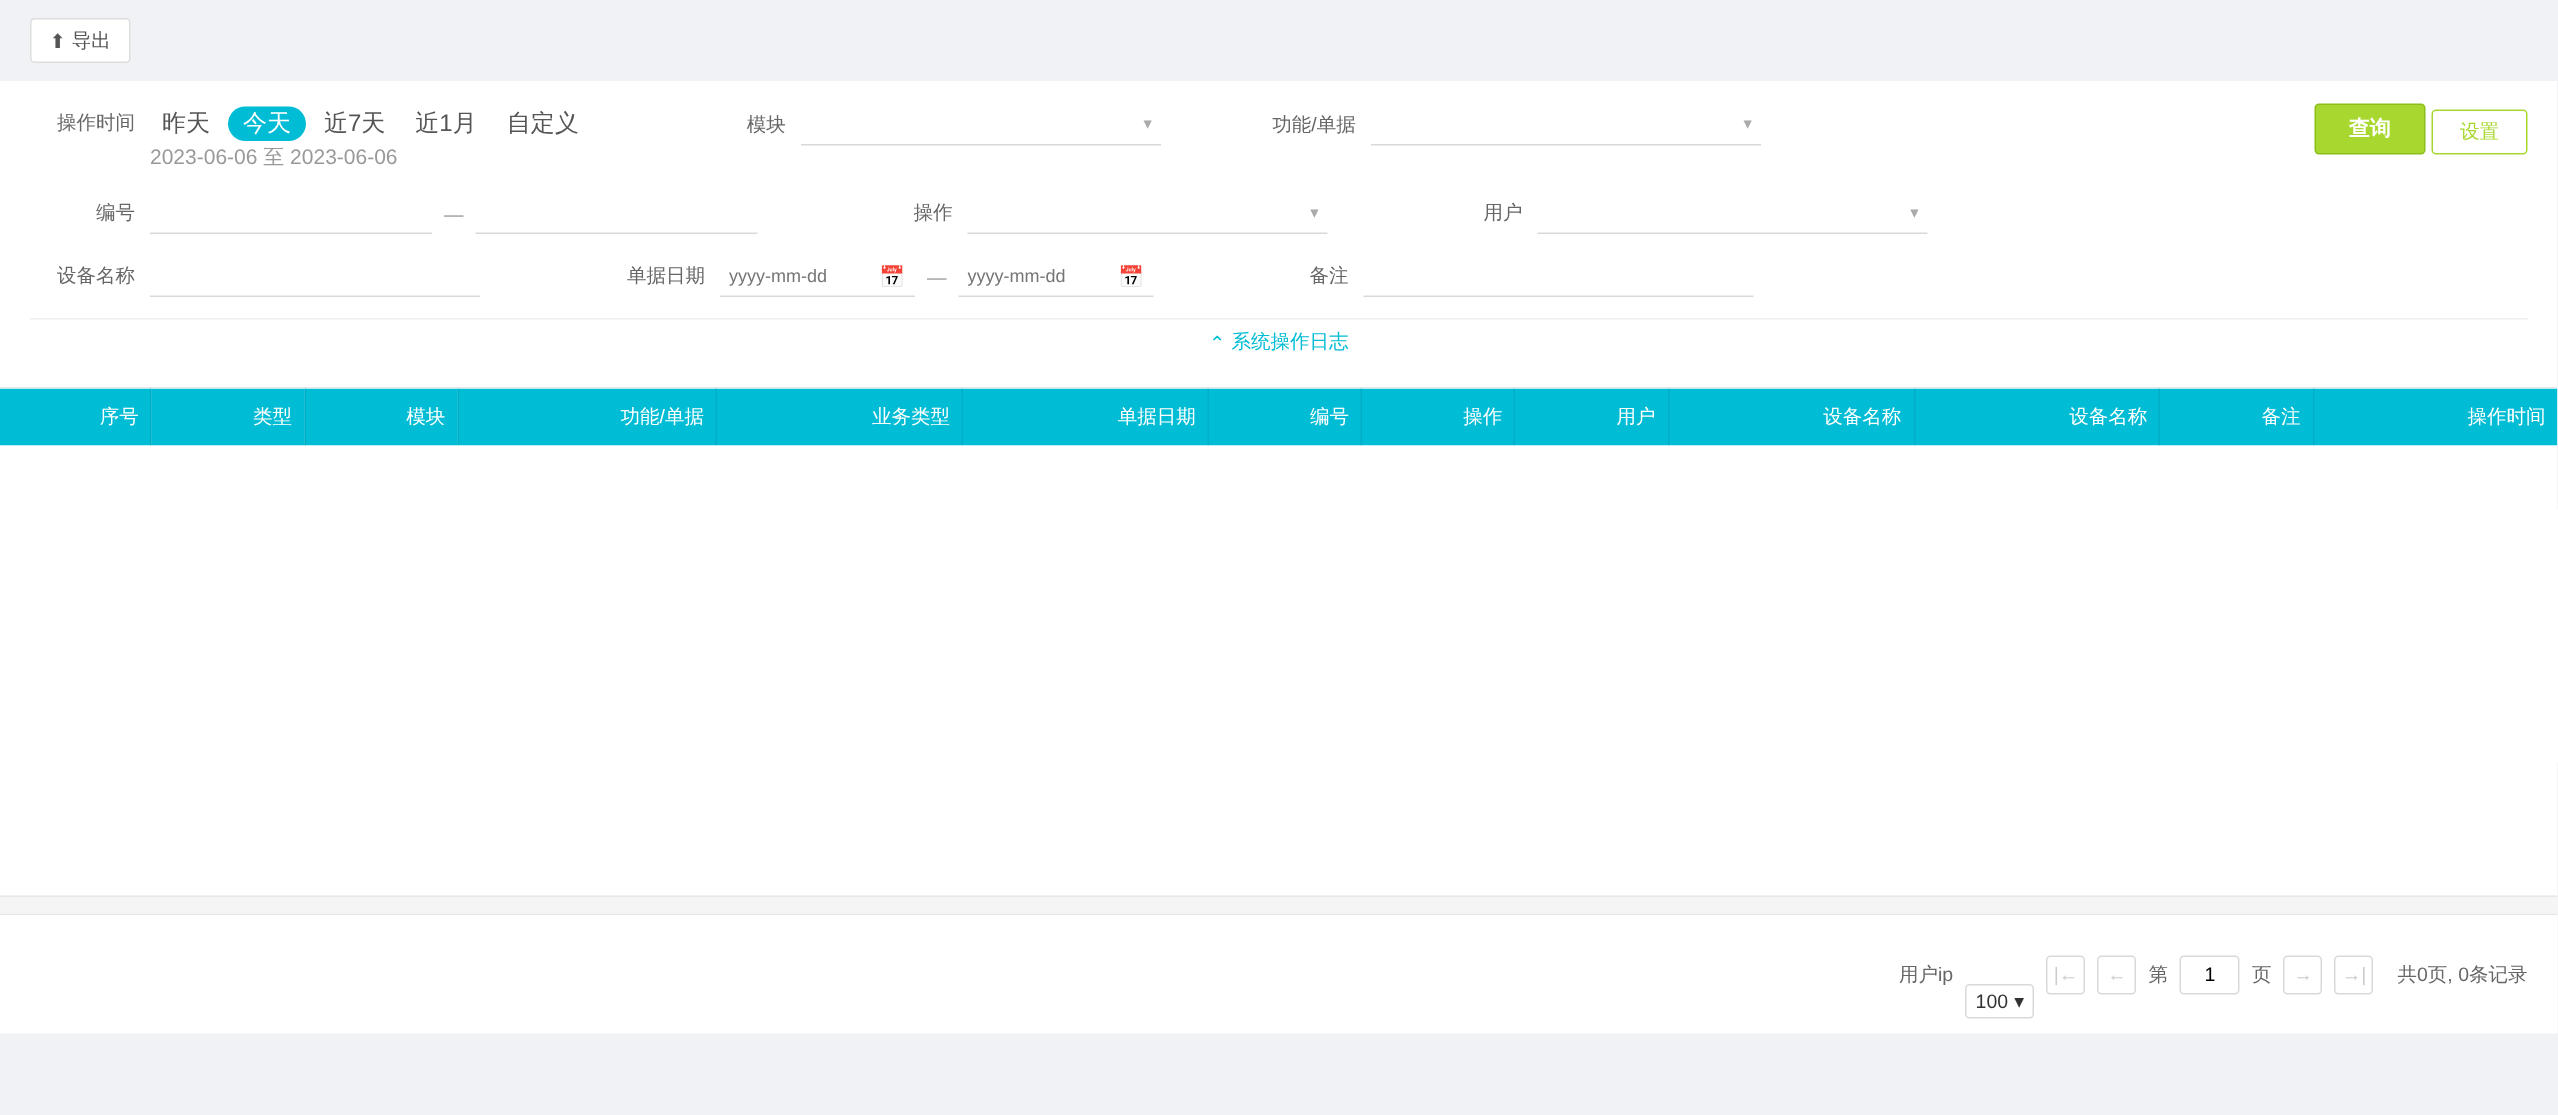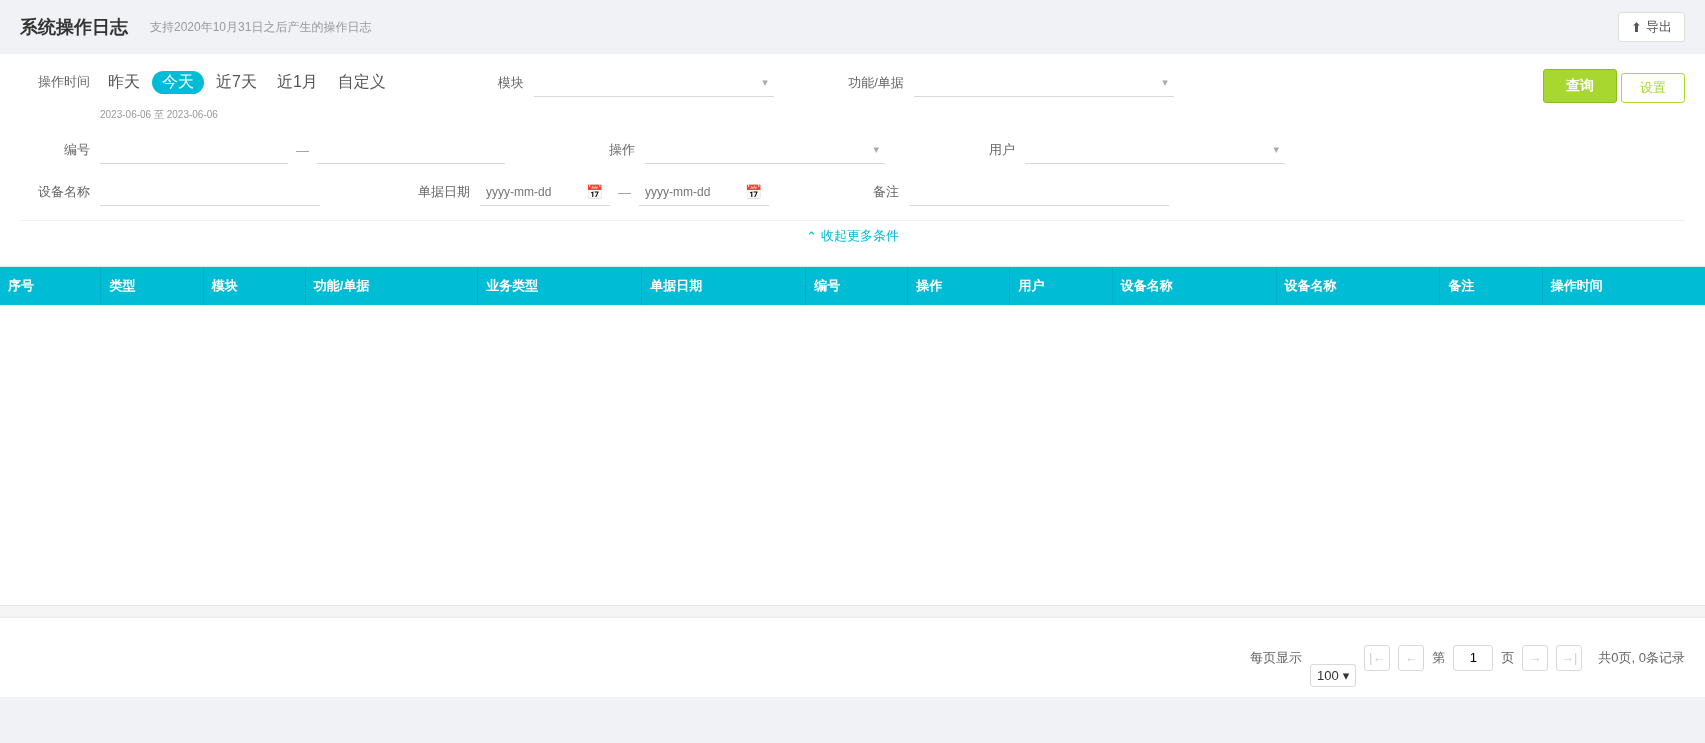--- a/index.html
+++ b/index.html
@@ -28,21 +28,21 @@
     .filter-label {
       color: #666; font-size: 13px; min-width: 70px; text-align: right; margin-right: 10px;
     }
     .time-btn {
       padding: 3px 8px; border: none; background: none; cursor: pointer;
       font-size: 16px; color: #555; border-radius: 3px;
     }
     .time-btn.active {
       background: #00bcd4; color: #fff; border-radius: 12px; padding: 1px 10px;
     }
-    .time-date-range { font-size: 10px; color: #999; margin-top: 12px; }
+    .time-date-range { font-size: 14px; color: #999; margin-top: 0; }
 
     .select-dropdown {
       display: flex; align-items: center;
       border-bottom: 1px solid #d9d9d9; padding: 4px 6px;
       min-width: 220px; cursor: pointer; background: #fff;
       justify-content: space-between; height: 28px;
     }
     .select-dropdown .placeholder { color: #bbb; font-size: 13px; }
     .select-dropdown .chevron { color: #aaa; font-size: 11px; }
 
@@ -81,22 +81,22 @@
       padding: 5px 18px; border-radius: 3px; cursor: pointer; font-size: 13px; margin-top: 4px;
     }
 
     .btn-group { display: flex; flex-direction: row; align-items: stretch; gap: 4px; min-width: 70px; }
 
     
     .table-container { background: #fff; overflow-x: auto; }
     table { width: 100%; border-collapse: collapse; }
     thead tr { background: #00bcd4; }
     thead th {
-      color: #fff; font-size: 13px; padding: 10px 8px; text-align: left;
-      border-right: 1px solid #00aec5; font-weight: bold; white-space: nowrap;
+      color: #fff; font-size: 13px; padding: 10px 8px; text-align: right;
+      border-right: 1px solid #00aec5; font-weight: normal; white-space: nowrap;
     }
     thead th:last-child { border-right: none; }
 
     .empty-area { height: 300px; background: #fff; }
 
     
     .pagination-bar {
       display: flex; align-items: center; justify-content: flex-end;
       padding: 10px 20px; background: #fff; border-top: 1px solid #e8e8e8;
       gap: 8px; font-size: 13px;
@@ -119,24 +119,20 @@
     .scrollbar-area {
       height: 12px; background: #f5f5f5; border-top: 1px solid #e8e8e8;
       overflow-x: auto;
     }
     .scrollbar-inner { width: 3000px; height: 1px; }
   </style>
 </head>
 <body>
 
 <div class="page-header">
-  <div class="header-left">
-    <span class="page-title">系统操作日志</span>
-    <span class="page-subtitle">支持2020年10月31日之后产生的操作日志</span>
-  </div>
   <button class="export-btn">
     <span>⬆</span>
     <span>导出</span>
   </button>
 </div>
 
 <div class="filter-panel">
 
   <div class="filter-row" style="align-items:flex-start;">
 
@@ -221,21 +217,21 @@
     </div>
 
     <div style="display:flex;align-items:center;margin-left:60px;">
       <span class="filter-label">备注</span>
       <input class="input-field" type="text" style="min-width: 260px;">
     </div>
   </div>
 
   <div class="collapse-btn">
     <span>⌃</span>
-    <span>收起更多条件</span>
+    <span>系统操作日志</span>
   </div>
 </div>
 
 <div class="table-container">
   <table>
     <thead>
       <tr>
         <th>序号</th>
         <th>类型</th>
         <th>模块</th>
@@ -255,21 +251,21 @@
     </tbody>
   </table>
   <div class="empty-area"></div>
 </div>
 
 <div class="scrollbar-area">
   <div class="scrollbar-inner"></div>
 </div>
 
 <div class="pagination-bar">
-  <span class="pagination-label">每页显示</span>
+  <span class="pagination-label">用户ip</span>
   <div class="page-size-select">
     <span>100</span>
     <span>▾</span>
   </div>
   <button class="page-nav-btn disabled">|←</button>
   <button class="page-nav-btn disabled">←</button>
   <span class="pagination-label">第</span>
   <input class="page-input" type="text" value="1" style="">
   <span class="pagination-label">页</span>
   <button class="page-nav-btn disabled">→</button>

